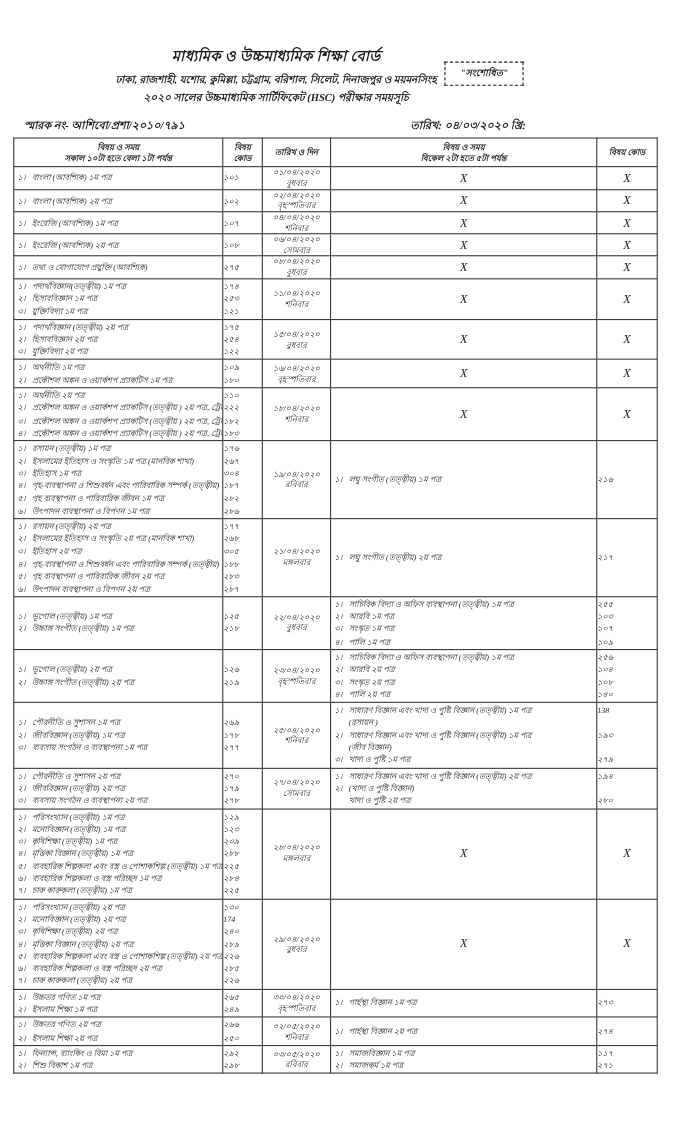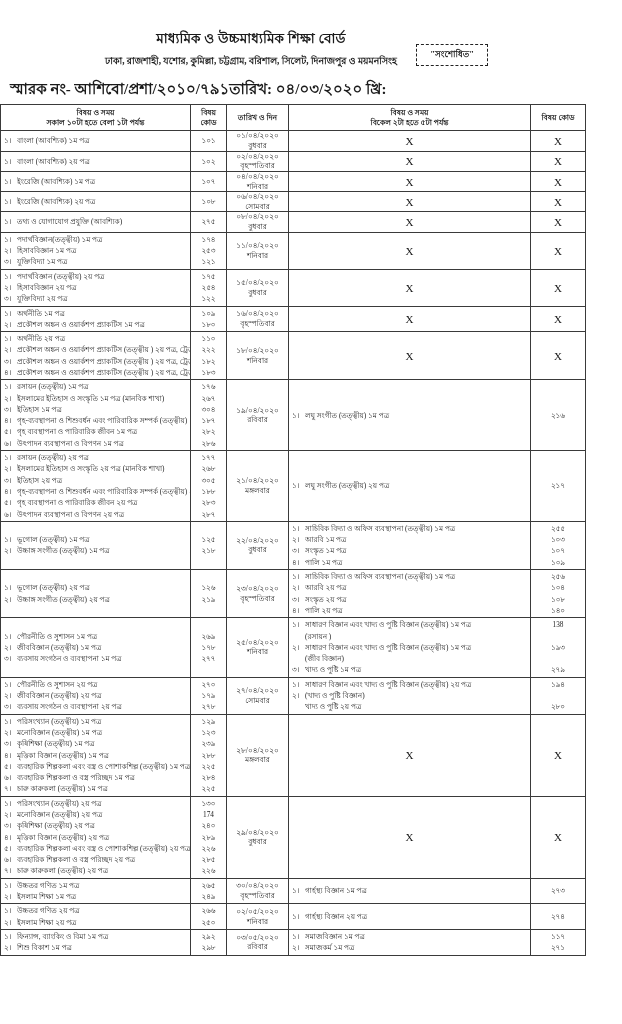--- a/index.html
+++ b/index.html
@@ -14,21 +14,22 @@
     font-family: "Liberation Serif", "DejaVu Serif", serif;
     color: #1a1a1a;
     position: relative;
     overflow: hidden;
   }
   .page {
     width: 502px;
     height: 1024px;
     position: relative;
     box-sizing: border-box;
-    padding: 0;
+    padding: 12px;
+    font-style: italic;
   }
 
   
   .header {
     position: relative;
     padding: 30px 10px 0 10px;
     text-align: center;
   }
   .board-title {
     font-size: 13.5px;
@@ -59,23 +60,24 @@
     top: 44px;
     border: 1px dashed #222;
     padding: 3px 13px;
     font-size: 8.6px;
     font-weight: bold;
     background: #fff;
     white-space: nowrap;
   }
   .memo-row {
     display: flex;
+    justify-content: space-between;
     align-items: flex-end;
     padding: 9px 12px 0 10px;
-    font-size: 15px;
+    font-size: 10px;
     font-weight: bold;
   }
   .intro-row {
     padding: 6px 10px 4px 10px;
     font-size: 7.4px;
     line-height: 1.3;
     text-align: justify;
   }
 
   
@@ -141,21 +143,21 @@
     flex: 1 1 auto;
     overflow: hidden;
     text-overflow: clip;
   }
   ul.item-list li.cont .num { visibility: hidden; }
 
   ul.code-list {
     list-style: none;
     margin: 0;
     padding: 0;
-    text-align: center;
+    text-align: left;
   }
   ul.code-list li {
     font-size: 7.3px;
     line-height: 1.55;
   }
   ul.code-list li.blank { color: transparent; }
 
   
   .footer {
     position: absolute;
@@ -182,20 +184,21 @@
   }
 </style>
 </head>
 <body>
 
 <div class="page">
 
   <div class="header">
     <div class="board-title">মাধ্যমিক ও উচ্চমাধ্যমিক শিক্ষা বোর্ড</div>
     <div class="board-districts">ঢাকা, রাজশাহী, যশোর, কুমিল্লা, চট্টগ্রাম, বরিশাল, সিলেট, দিনাজপুর ও ময়মনসিংহ</div>
+    <div class="exam-line">২০২০ সালের উচ্চমাধ্যমিক সার্টিফিকেট (HSC) পরীক্ষার সময়সূচি</div>
     <div class="revised-stamp">"সংশোধিত"</div>
   </div>
 
   <div class="memo-row">
     <div>স্মারক নং- আশিবো/প্রশা/২০১০/৭৯১</div>
     <div>তারিখ: ০৪/০৩/২০২০ খ্রি:</div>
   </div>
 
 
   <table class="routine-table">

